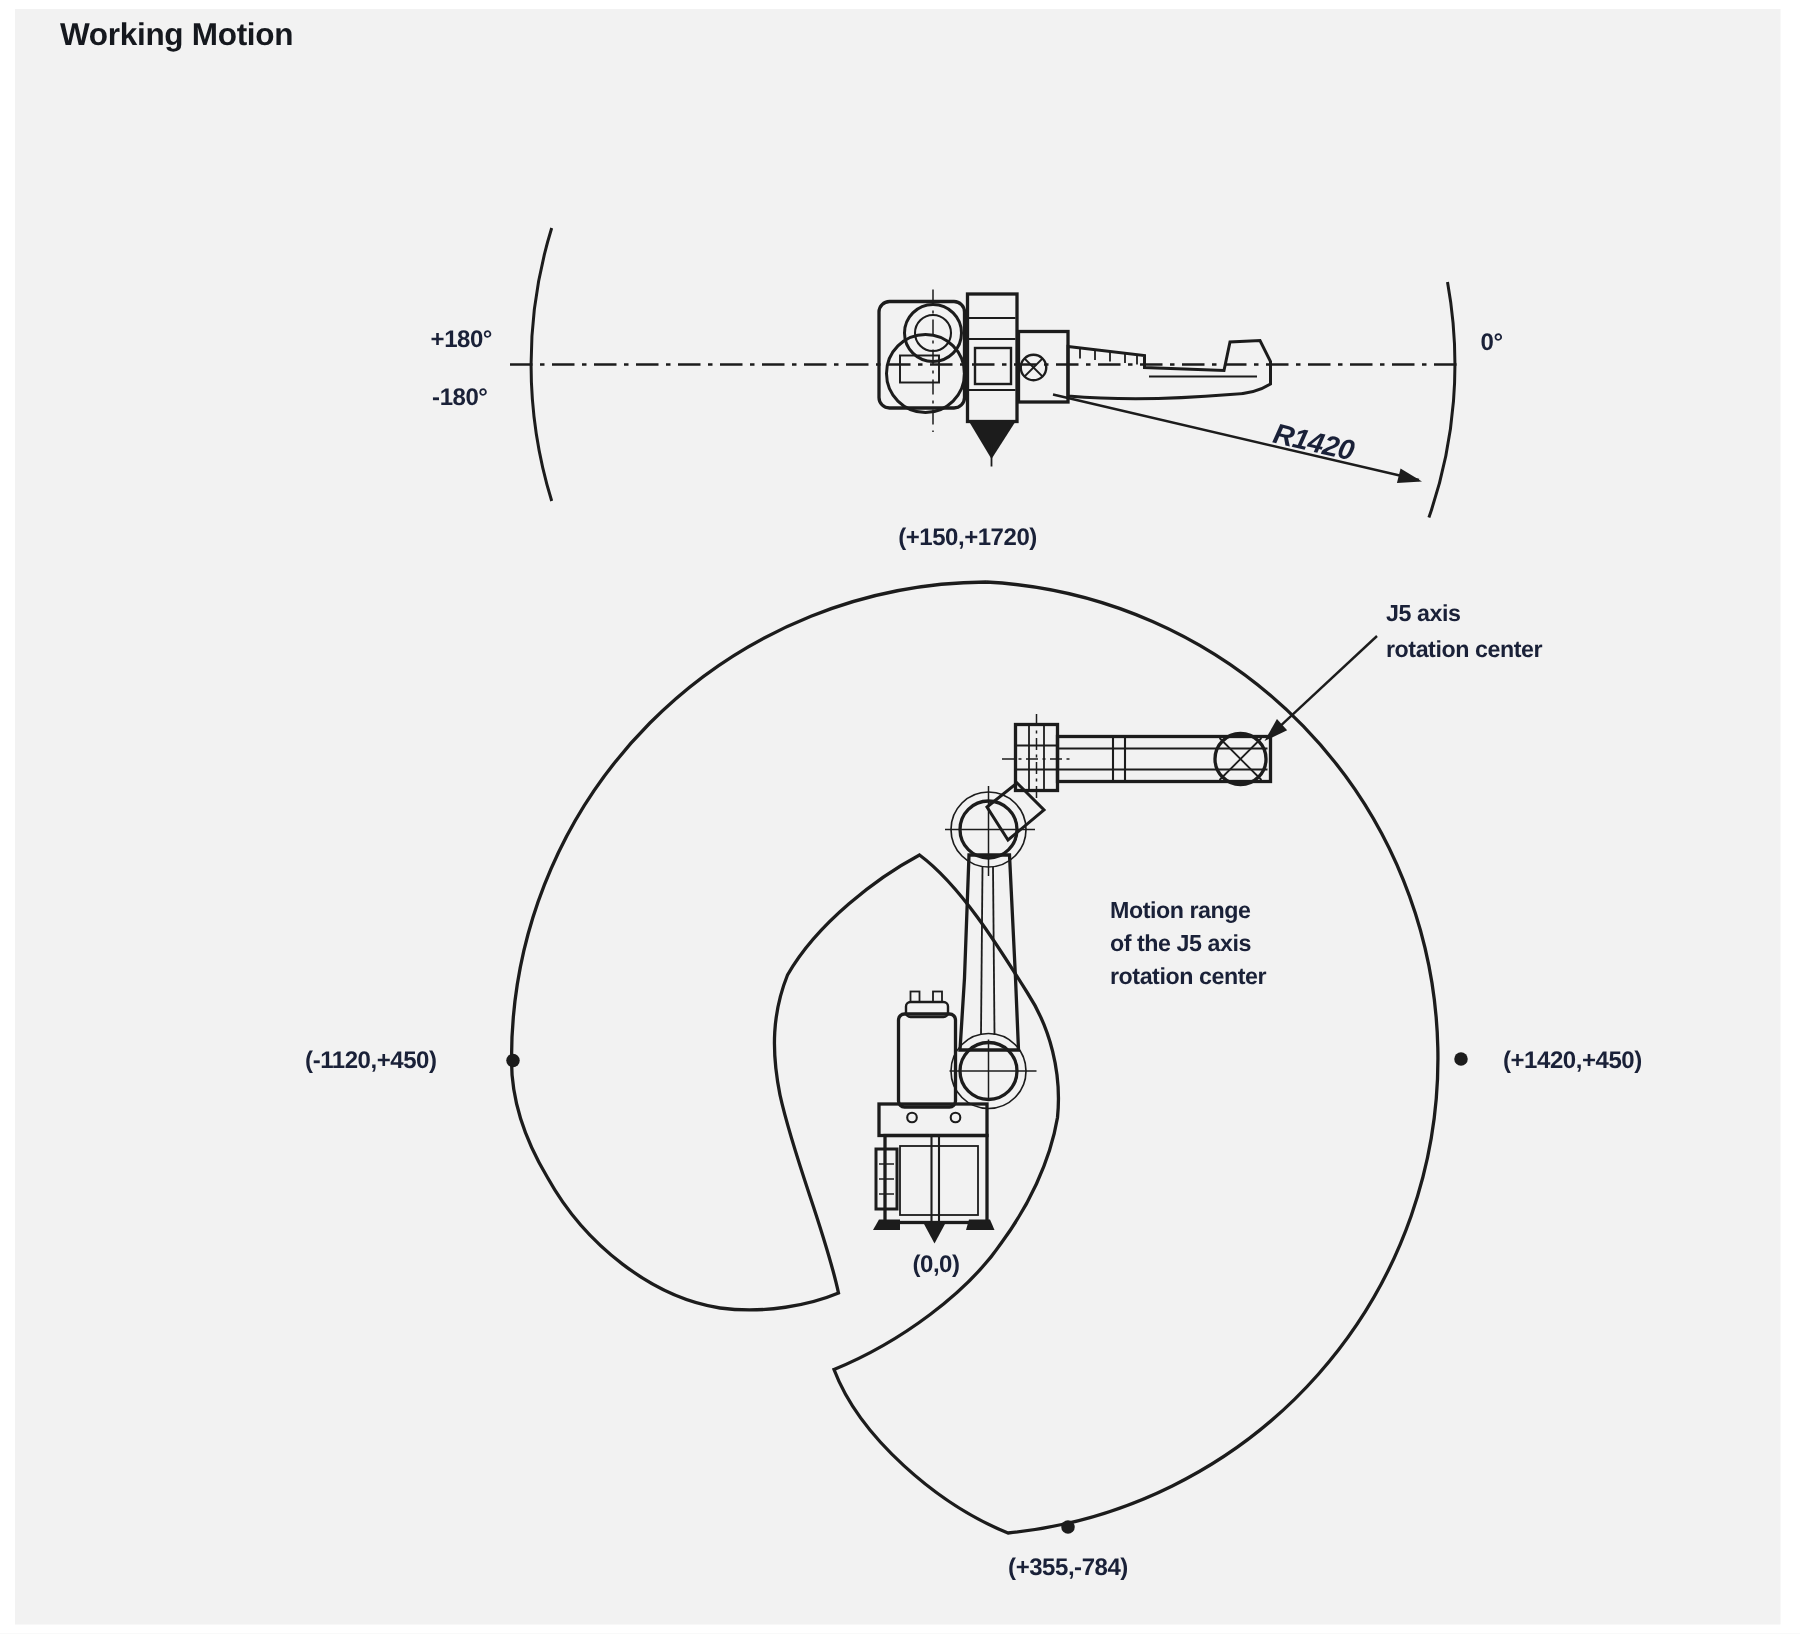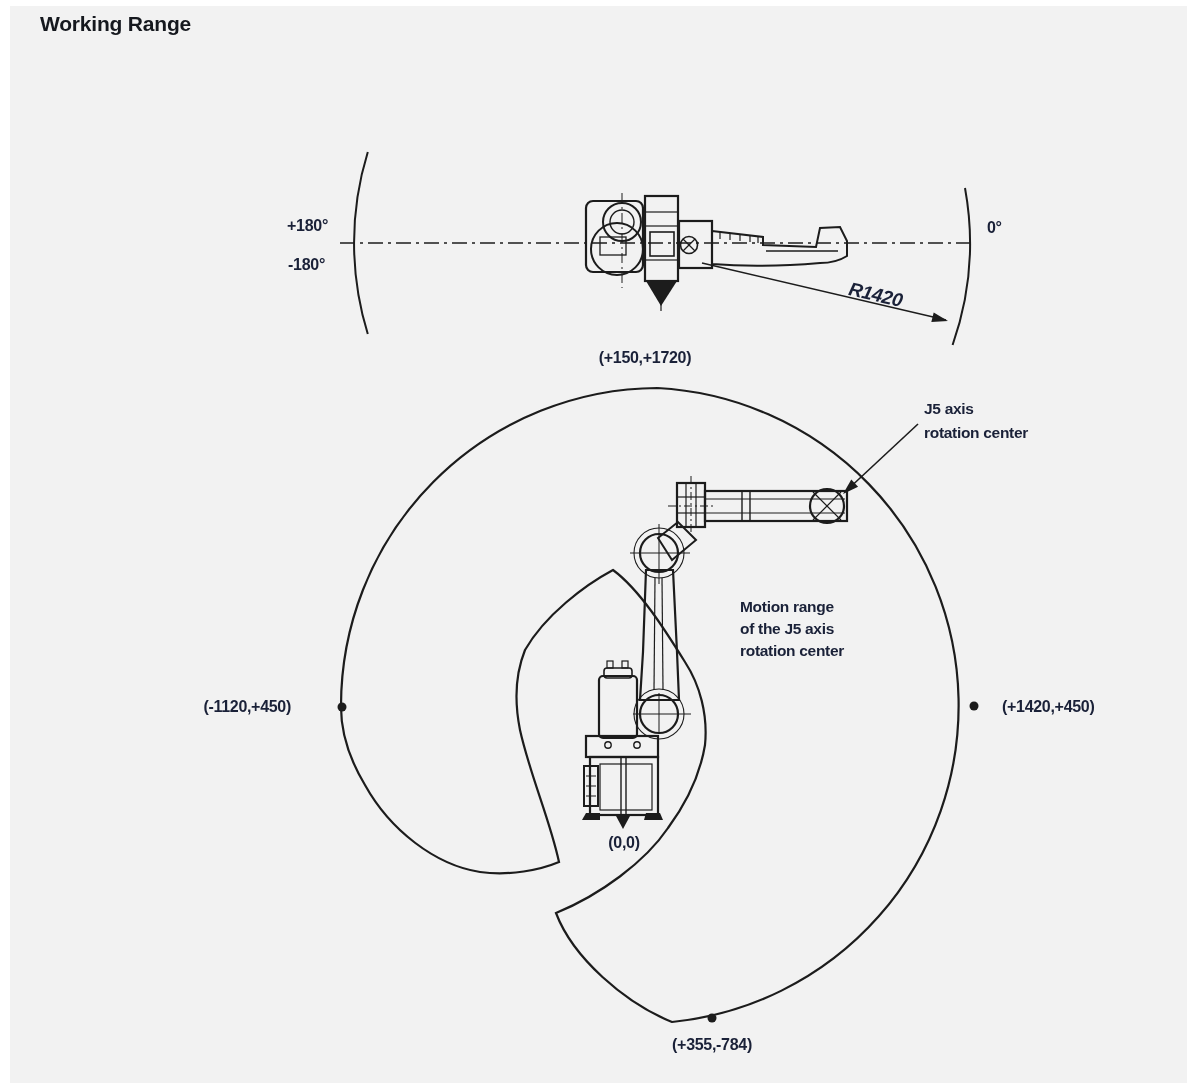--- a/index.html
+++ b/index.html
@@ -25,21 +25,21 @@
   .deg{font-size:16px;}
   .rad{font-size:19px;font-style:italic;}
   .ln{stroke:var(--ink);fill:none;}
   .fl{fill:var(--ink);stroke:none;}
 </style>
 </head>
 <body>
 
 <div class="sheet"></div>
 
-<div class="page-title">Working Range</div>
+<div class="page-title">Working Motion</div>
 
 <svg width="1200" height="1089" viewBox="0 0 1200 1089">
 
   <g>
 
     <path class="ln" stroke-width="2" d="M 367.8 152 A 308 308 0 0 0 367.8 334"></path>
     <path class="ln" stroke-width="2" d="M 965 188 A 308 308 0 1 952.6 345" pathLength="100"></path>
     <path class="ln" stroke-width="2" d="M 965 188 A 308 308 0 0 1 952.6 345"></path>
 
     <line class="ln" x1="340" y1="243" x2="976" y2="243" stroke-width="1.6" stroke-dasharray="15 5 3 5"></line>

